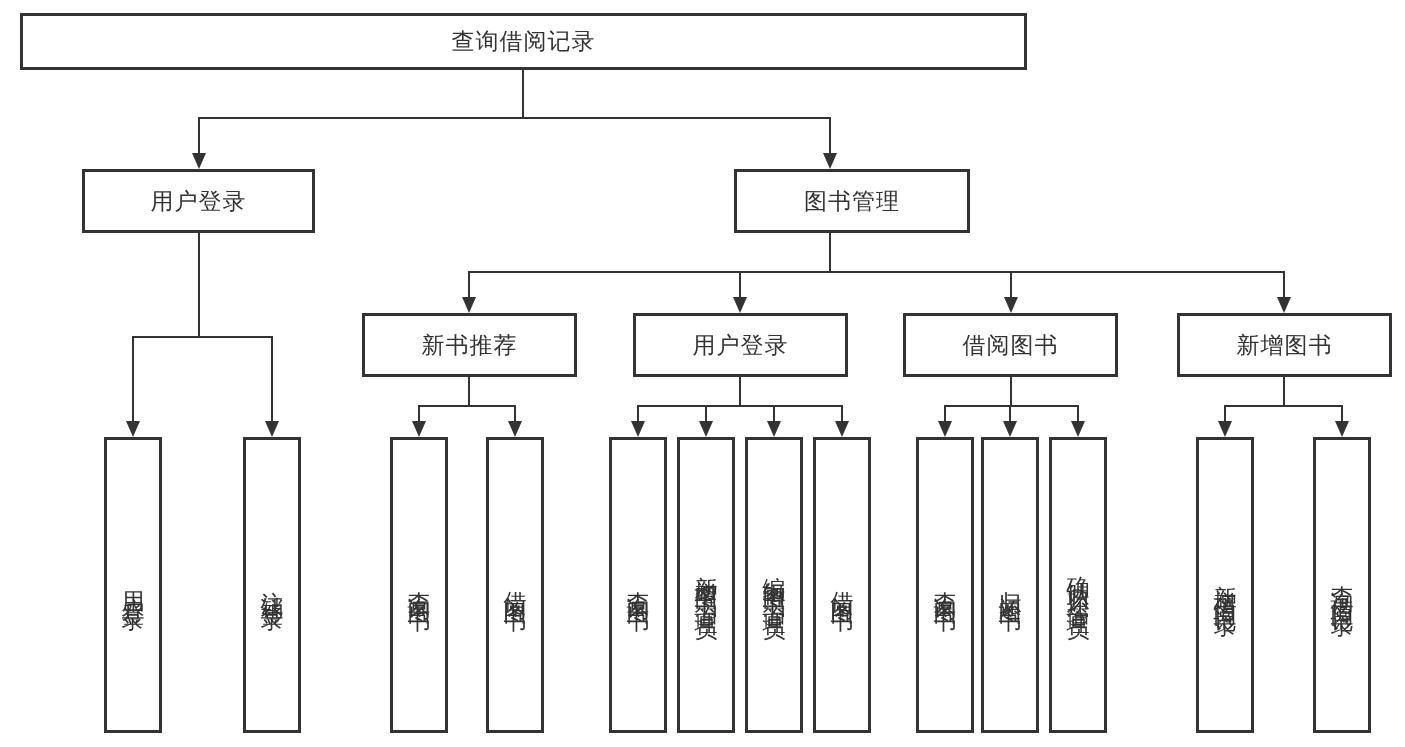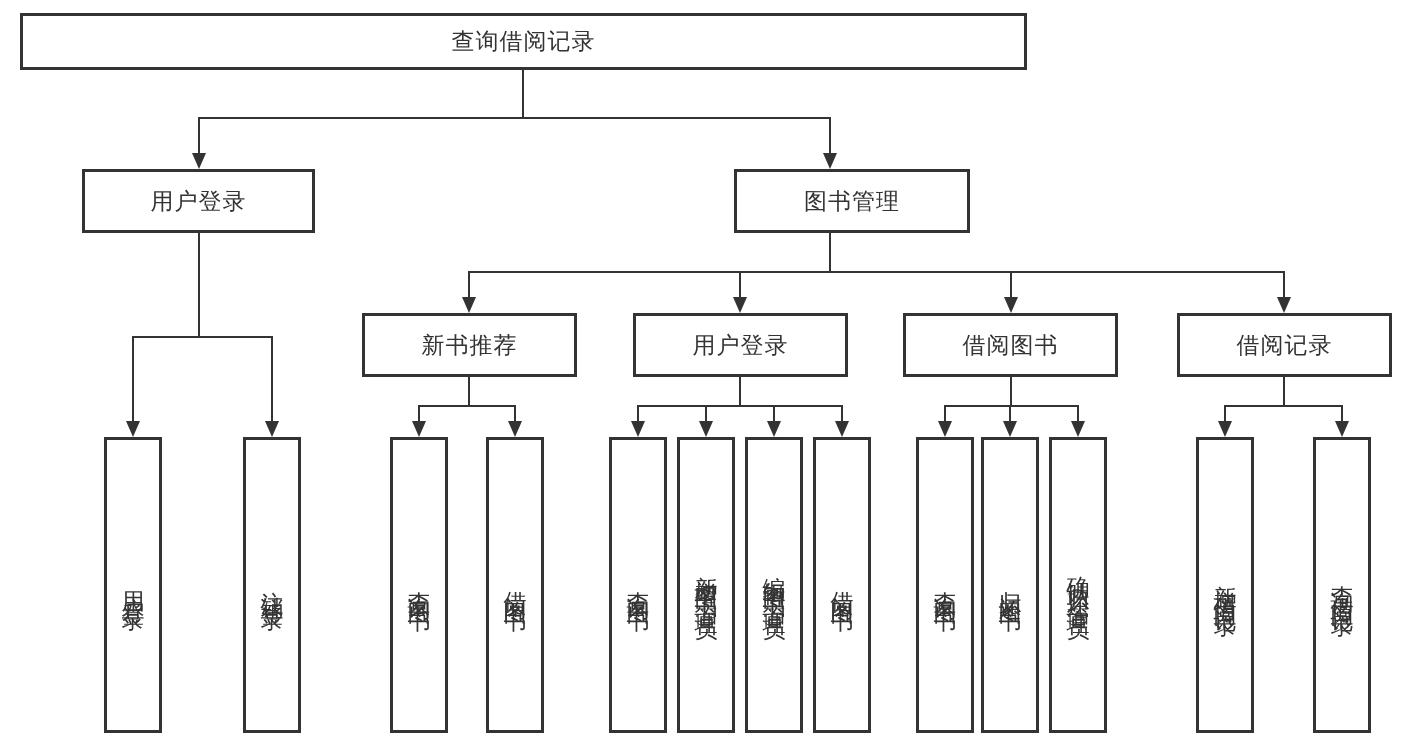--- a/index.html
+++ b/index.html
@@ -75,21 +75,21 @@
   <div class="box" style="left:362px;top:313px;width:215px;height:64px;">
     <span class="label">新书推荐</span>
   </div>
   <div class="box" style="left:633px;top:313px;width:215px;height:64px;">
     <span class="label">用户登录</span>
   </div>
   <div class="box" style="left:903px;top:313px;width:215px;height:64px;">
     <span class="label">借阅图书</span>
   </div>
   <div class="box" style="left:1177px;top:313px;width:215px;height:64px;">
-    <span class="label">借阅记录</span>
+    <span class="label">新增图书</span>
   </div>
 
   <div class="box vbox" style="left:104px;top:437px;width:58px;height:296px;">
     <span class="vlabel">用户登录</span>
   </div>
   <div class="box vbox" style="left:243px;top:437px;width:58px;height:296px;">
     <span class="vlabel">注销登录</span>
   </div>
 
   <div class="box vbox" style="left:390px;top:437px;width:58px;height:296px;">

